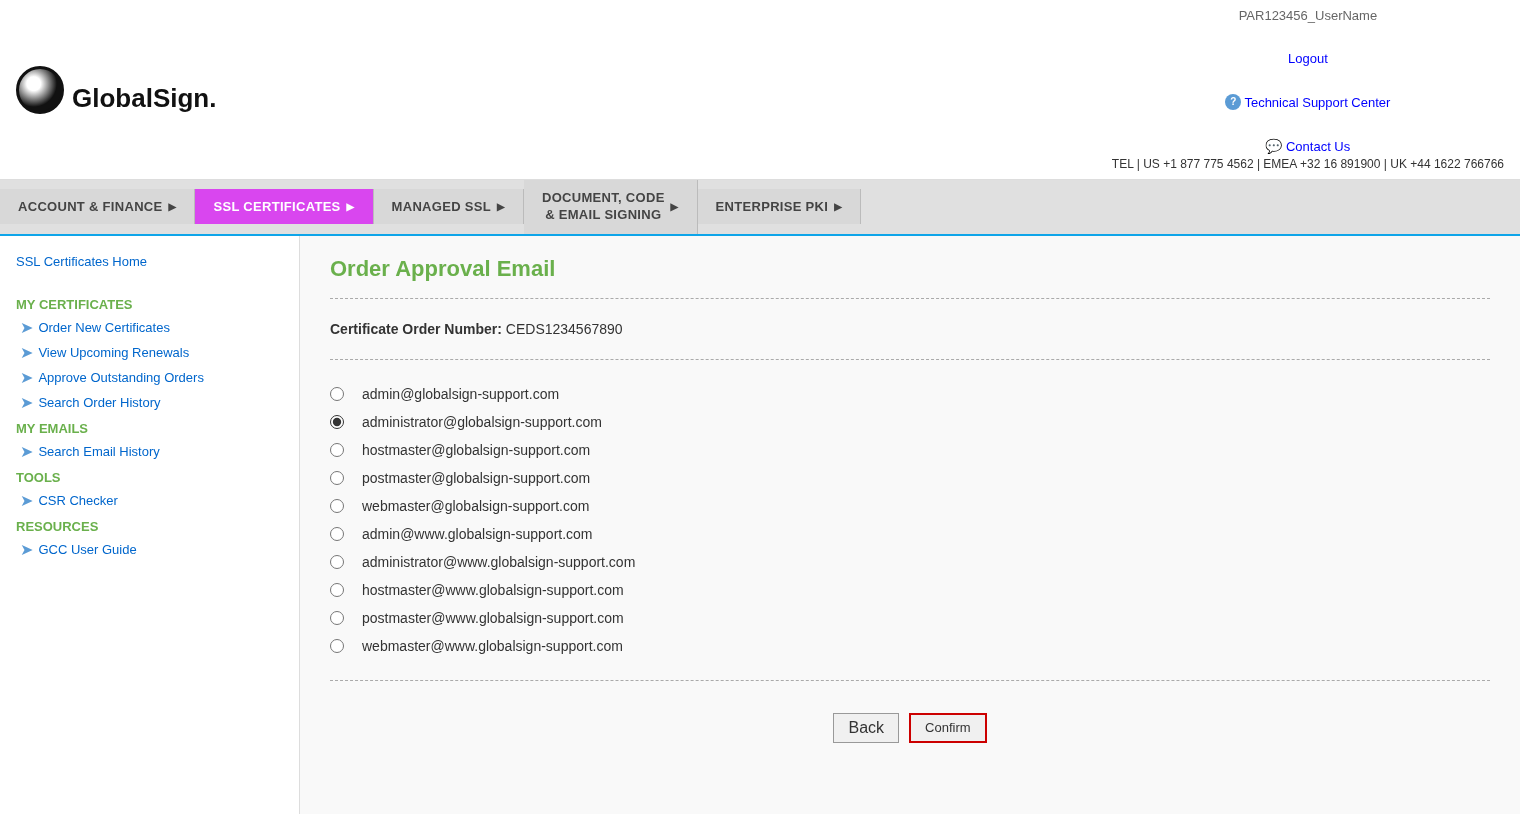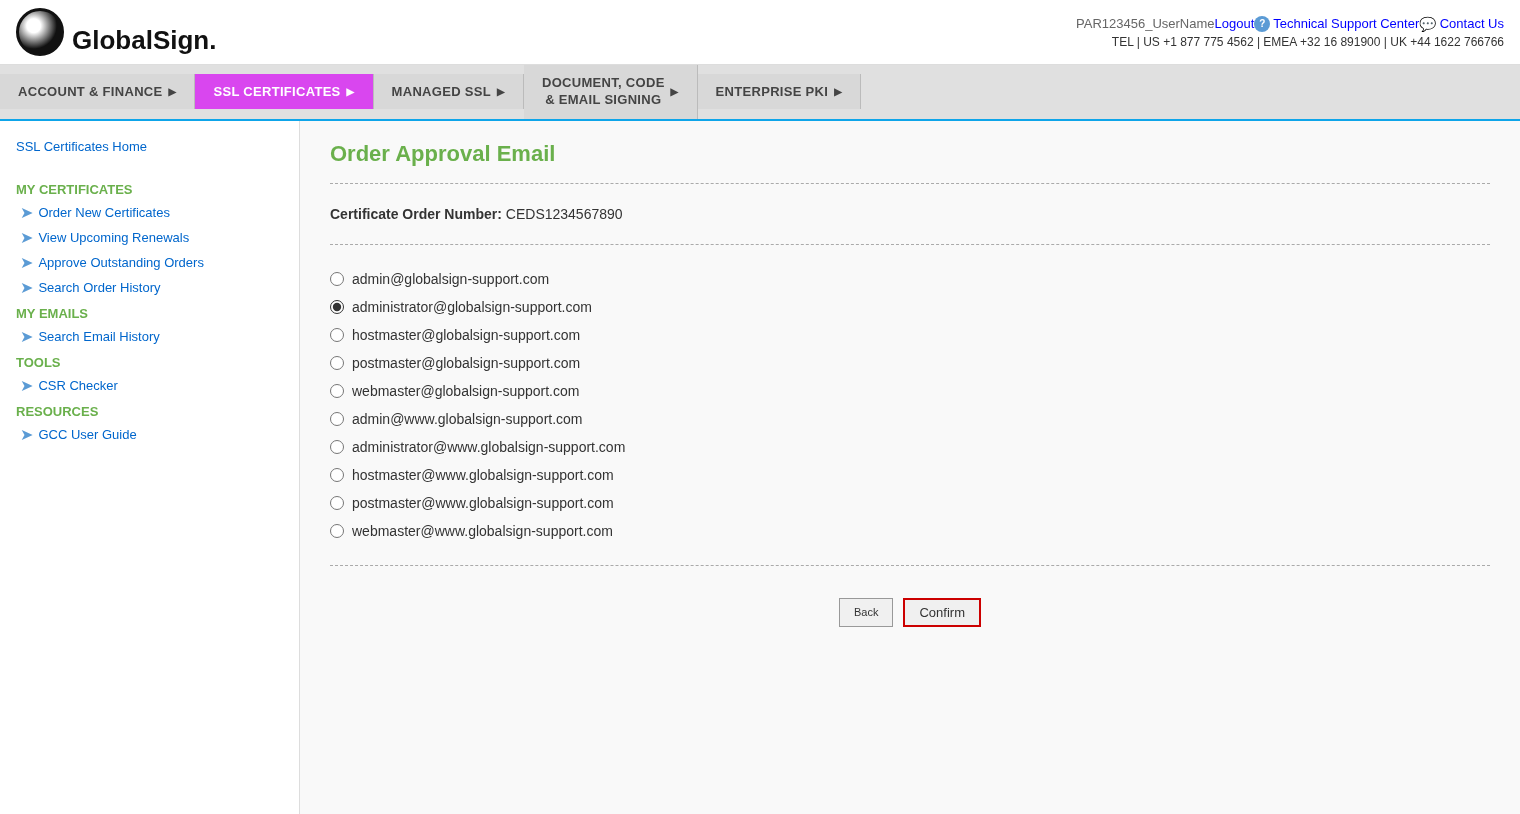--- a/index.html
+++ b/index.html
@@ -33,22 +33,23 @@
       color: #111;
     }
     #header-right {
       text-align: right;
       font-size: 13px;
     }
     #header-right .top-row {
       display: flex;
       align-items: center;
       justify-content: center;
-      gap: 0;
+      gap: 28px;
       margin-bottom: 3px;
+      flex-direction: column;
     }
     .username { color: #666; }
     .logout-link { color: #00f; text-decoration: none; }
     .support-link { color: #00f; text-decoration: none; display: flex; align-items: center; gap: 3px; }
     .contact-link { color: #00f; text-decoration: none; display: flex; align-items: center; gap: 3px; }
     .phone-row { color: #333; font-size: 12px; }
 
     
     #nav-bar {
       background: #e0e0e0;
@@ -148,42 +149,42 @@
       font-size: 14px;
     }
     .cert-order-row strong { font-weight: bold; }
 
     .email-options {
       padding: 8px 0;
     }
     .email-option {
       display: flex;
       align-items: center;
-      gap: 8px;
+      gap: 18px;
       padding: 6px 0;
       font-size: 14px;
     }
     .email-option input[type="radio"] {
       accent-color: #333;
       width: 14px;
       height: 14px;
     }
 
     .action-row {
       display: flex;
       justify-content: center;
       gap: 10px;
       padding: 20px 0 10px;
     }
     .btn-back {
       padding: 5px 14px;
       background: #f0f0f0;
       border: 1px solid #999;
       cursor: pointer;
-      font-size: 11px;
+      font-size: 16px;
       color: #333;
     }
     .btn-confirm {
       padding: 5px 14px;
       background: #f0f0f0;
       border: 2px solid #cc0000;
       cursor: pointer;
       font-size: 13px;
       color: #333;
       font-weight: normal;

